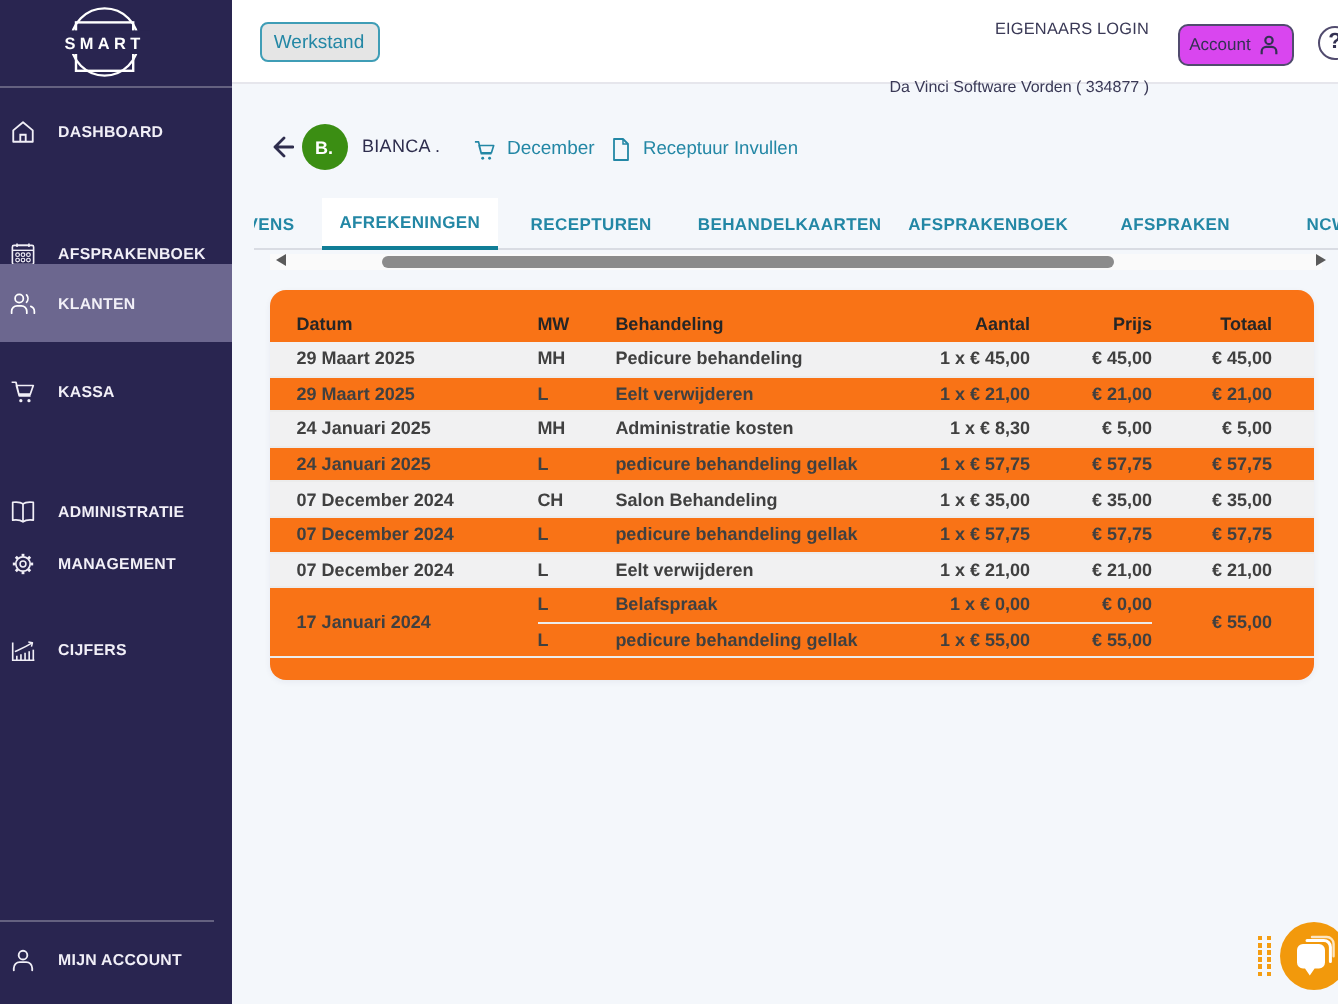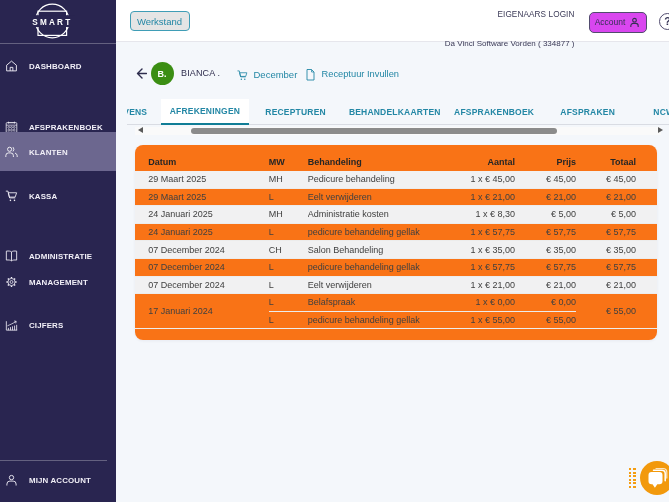--- a/index.html
+++ b/index.html
@@ -46,21 +46,21 @@
 #sbtrack { position:absolute; left:135px; top:127px; width:526px; height:8px; background:#fafafa; }
 #sbthumb { position:absolute; left:190.5px; top:128px; width:366px; height:6px; background:#8b8b8b; border-radius:3px; }
 .sbarrow { position:absolute; width:0; height:0; }
 #sbleft { left:137.8px; top:127.2px; border-top:3.3px solid transparent; border-bottom:3.3px solid transparent; border-right:5.2px solid #5a5a5a; }
 #sbright { left:657.5px; top:127.2px; border-top:3.3px solid transparent; border-bottom:3.3px solid transparent; border-left:5.2px solid #5a5a5a; }
 
 
 #card { position:absolute; left:135.3px; top:144.5px; width:521.7px; height:195px; background:#f97316; border-radius:8px; box-shadow:0 1px 3px rgba(40,40,80,0.06); }
 #tbl { position:absolute; left:0; top:8px; width:521.7px; border-collapse:collapse; table-layout:fixed; font-size:9px; color:#404040; }
 #tbl th { font-weight:700; color:#262626; height:18px; }
-#tbl td { height:17.6px; }
+#tbl td { height:17.6px;font-weight:bold; }
 #tbl th, #tbl td { padding:0; vertical-align:middle; white-space:nowrap; overflow:hidden; }
 #tbl .c1 { padding-left:13px; text-align:left; }
 #tbl .c2, #tbl .c3 { text-align:left; }
 #tbl .r { text-align:right; }
 #tbl tr.g td { background:#f1f1f2; }
 #tbl td { border-bottom:1px solid #ececec; }
 
 
 
 #dots { position:absolute; left:628.5px; top:468px; width:8px; height:20px; }

